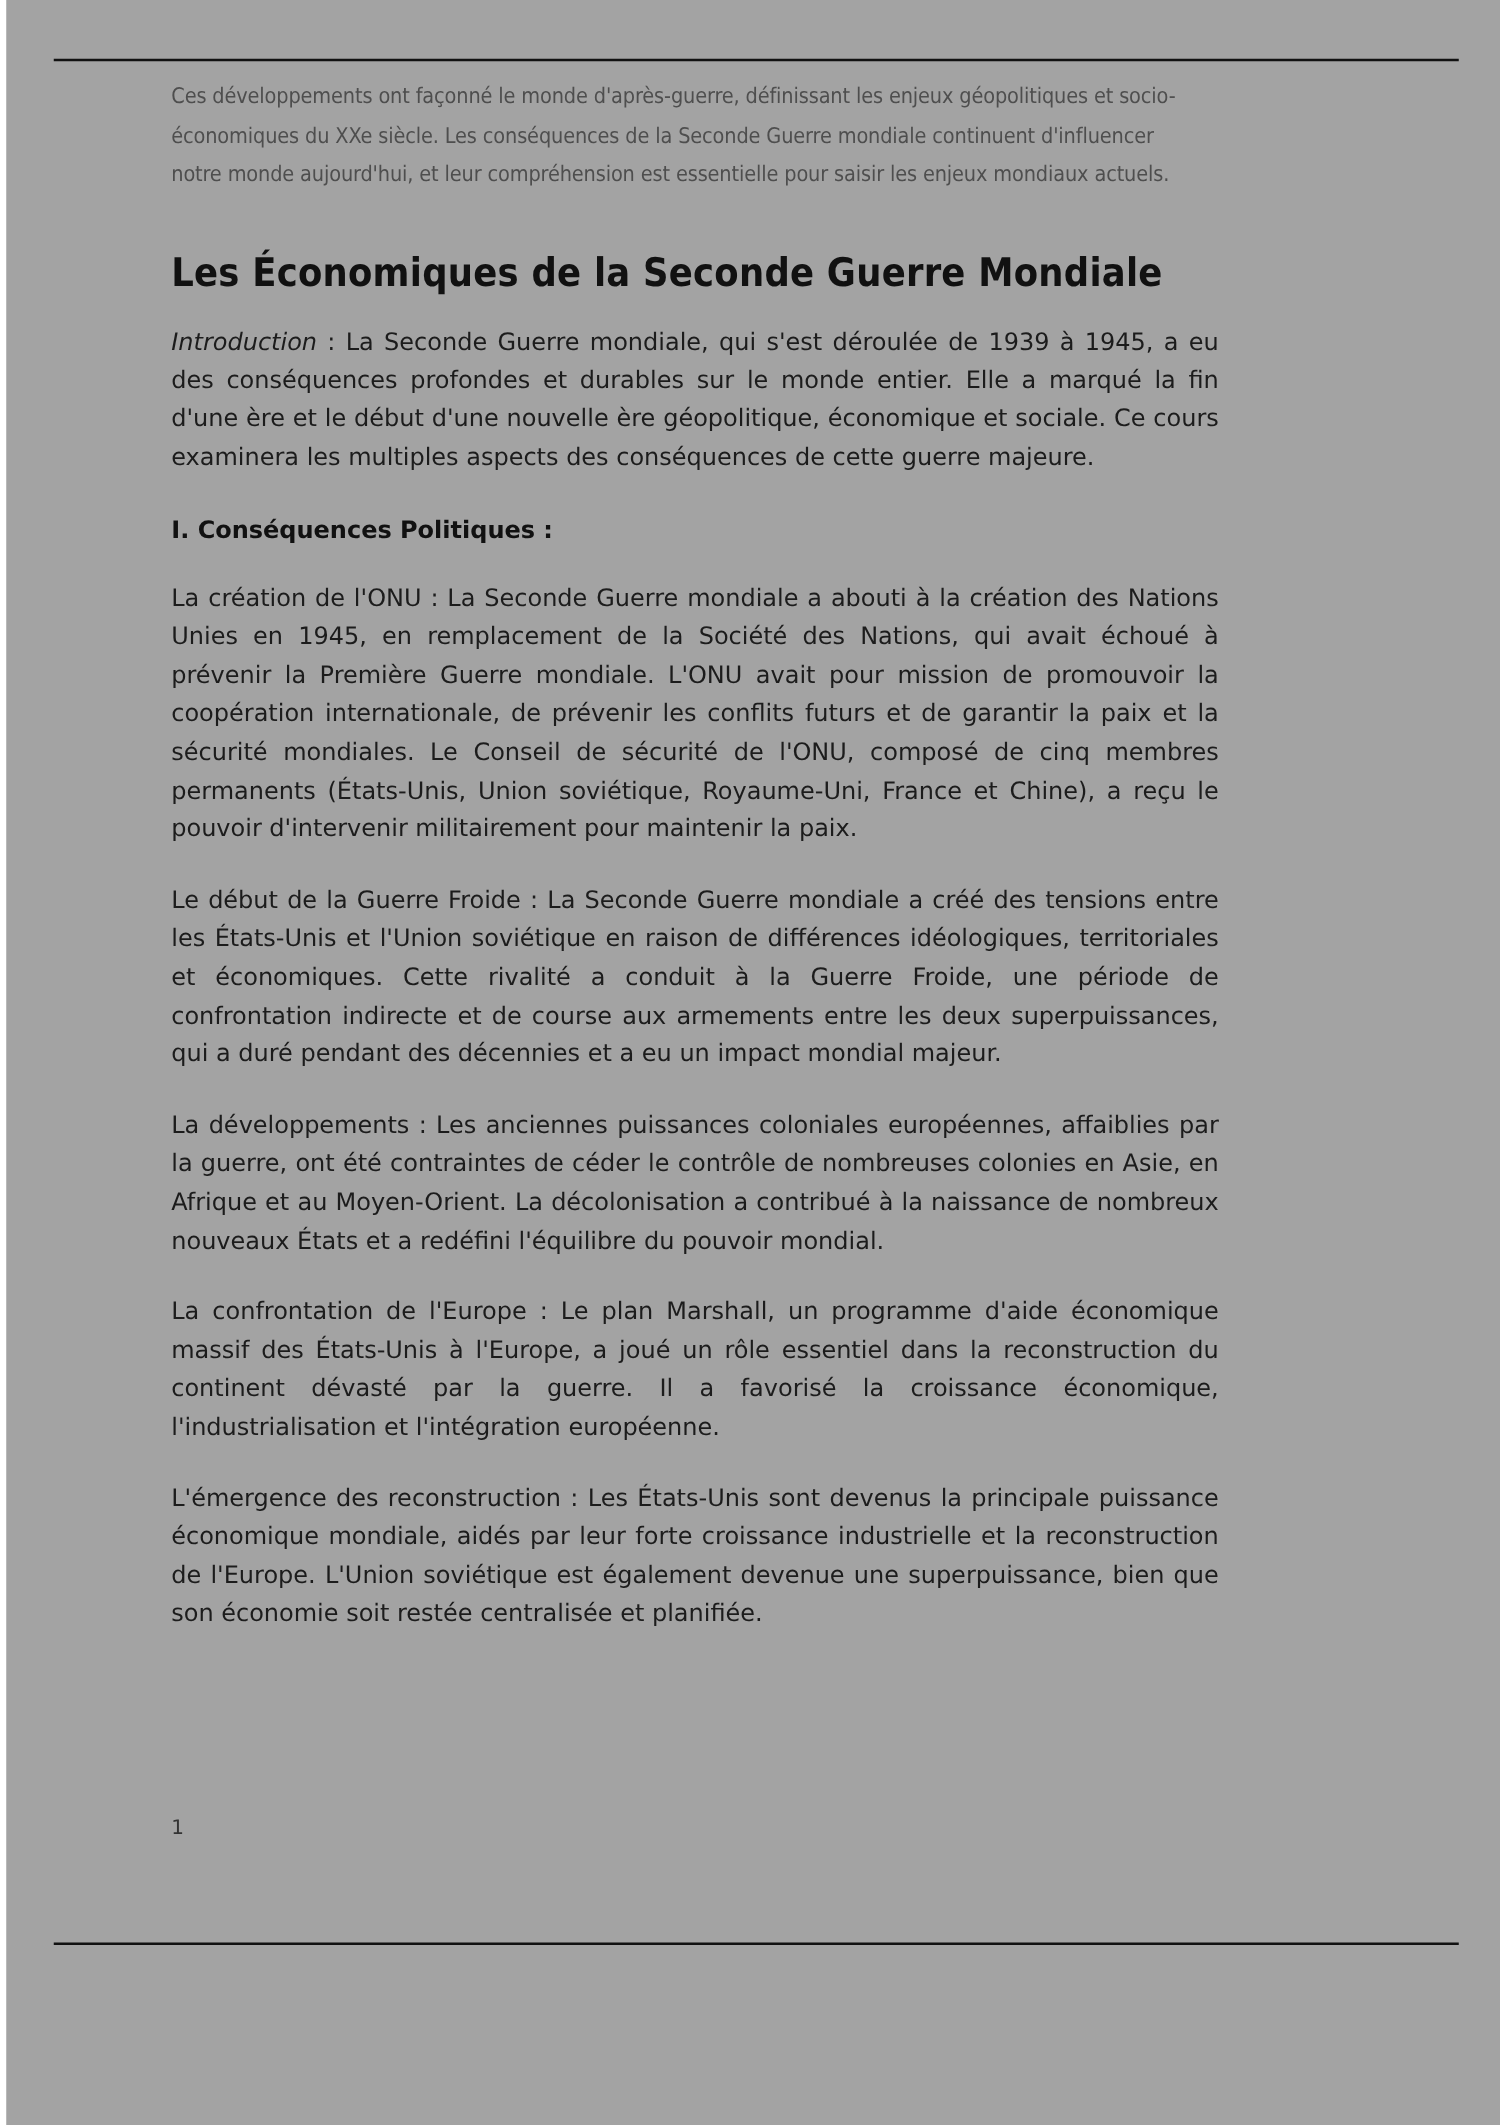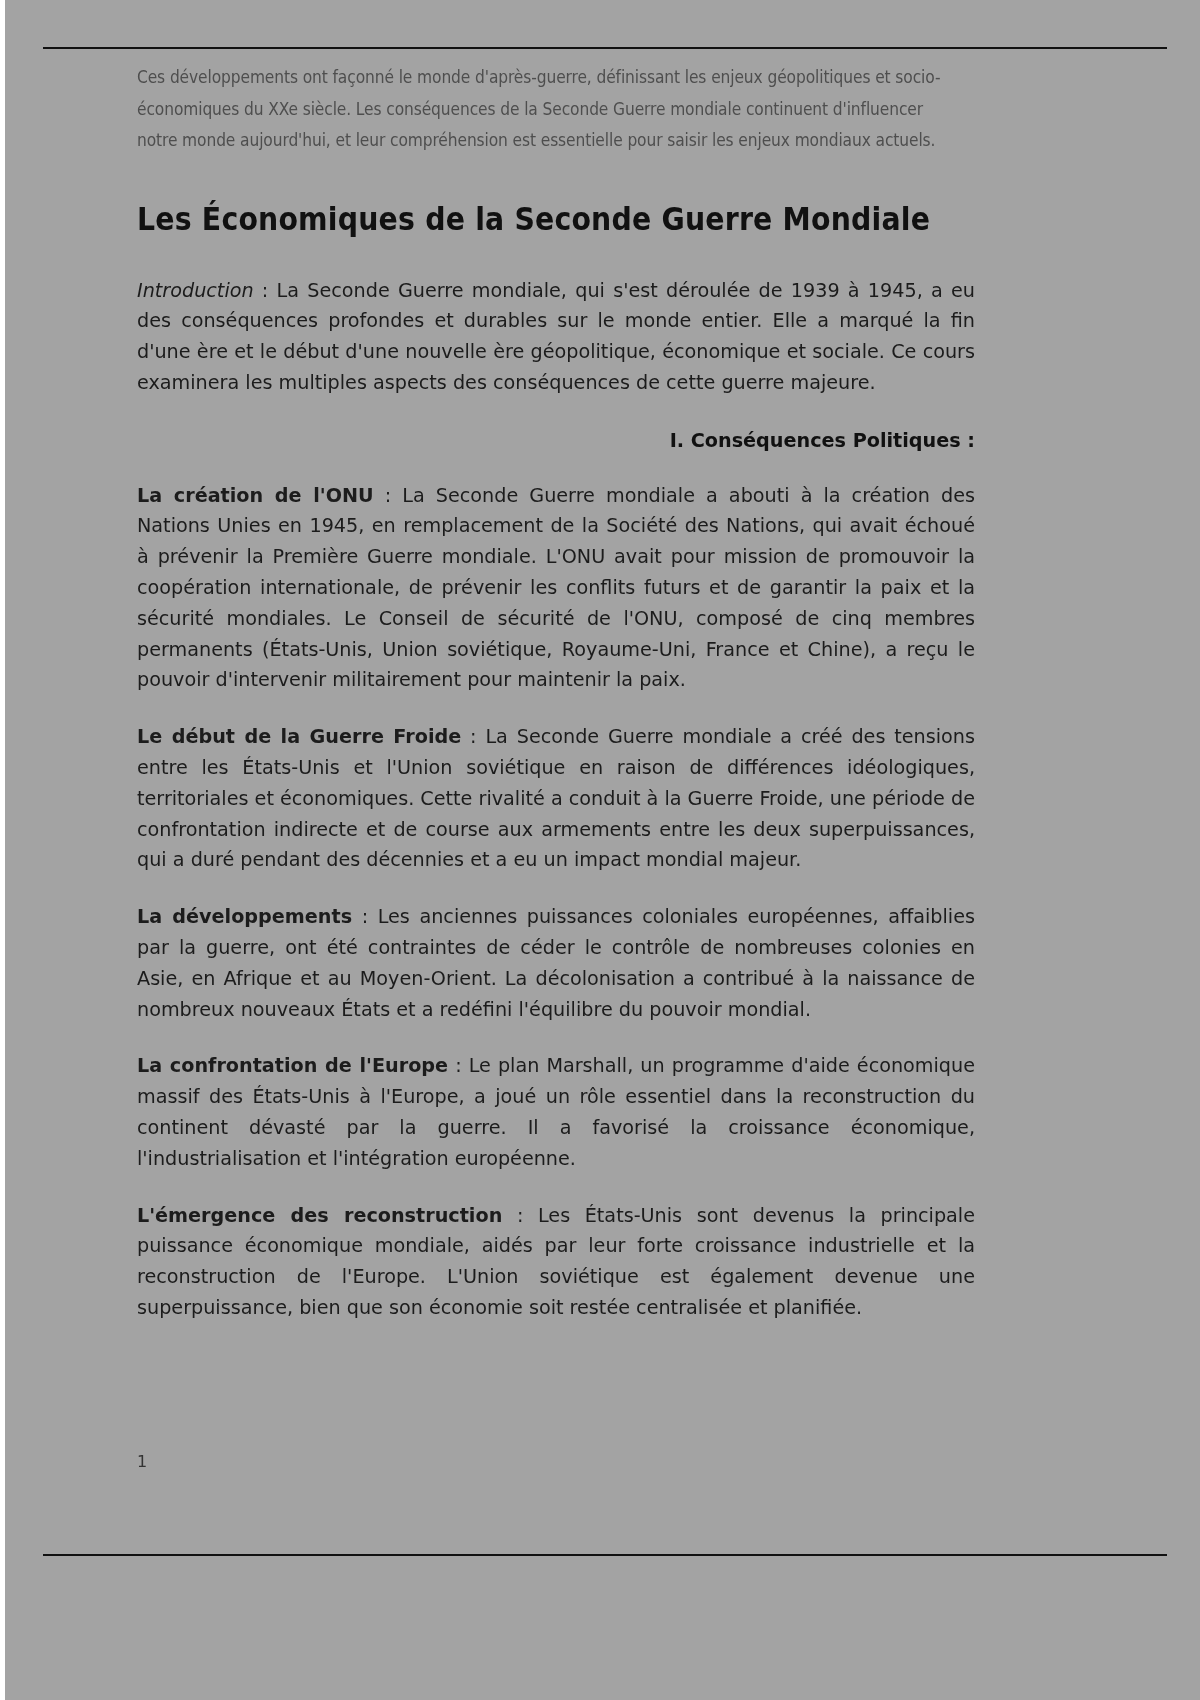--- a/index.html
+++ b/index.html
@@ -67,37 +67,37 @@
     font-family: "DejaVu Sans", sans-serif;
     font-size: 19.2px;
     line-height: 30.8px;
     color: #1c1c1c;
     margin: 26px 0 0 0;
     text-align: justify;
     text-justify: inter-word;
     width: 838px;
   }
 
-  p.body-para.first-para { margin-top: 39px; }
+  p.body-para.first-para { margin-top: 22px; }
 
   h2.section-heading {
     font-family: "DejaVu Sans", sans-serif;
     font-size: 19.2px;
     font-weight: bold;
     line-height: 28px;
     color: #111111;
     margin: 28px 0 0 0;
-    text-align: right;
+    text-align: left;
   }
 
   .lead-italic {
     font-style: italic;
   }
   .lead-bold {
-    font-weight: bold;
+    font-weight: normal;
   }
 
   .page-number {
     position: absolute;
     left: 132px;
     top: 1452px;
     font-family: "DejaVu Sans", sans-serif;
     font-size: 16px;
     color: #333333;
   }

